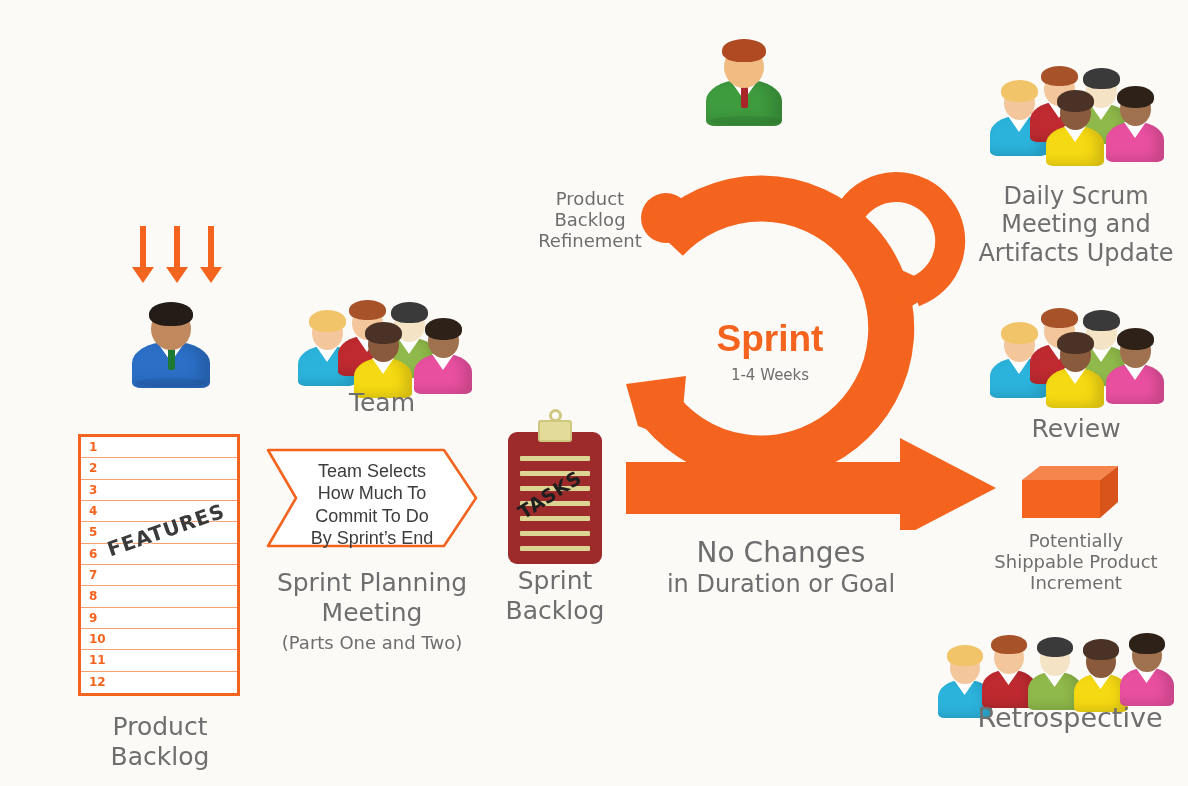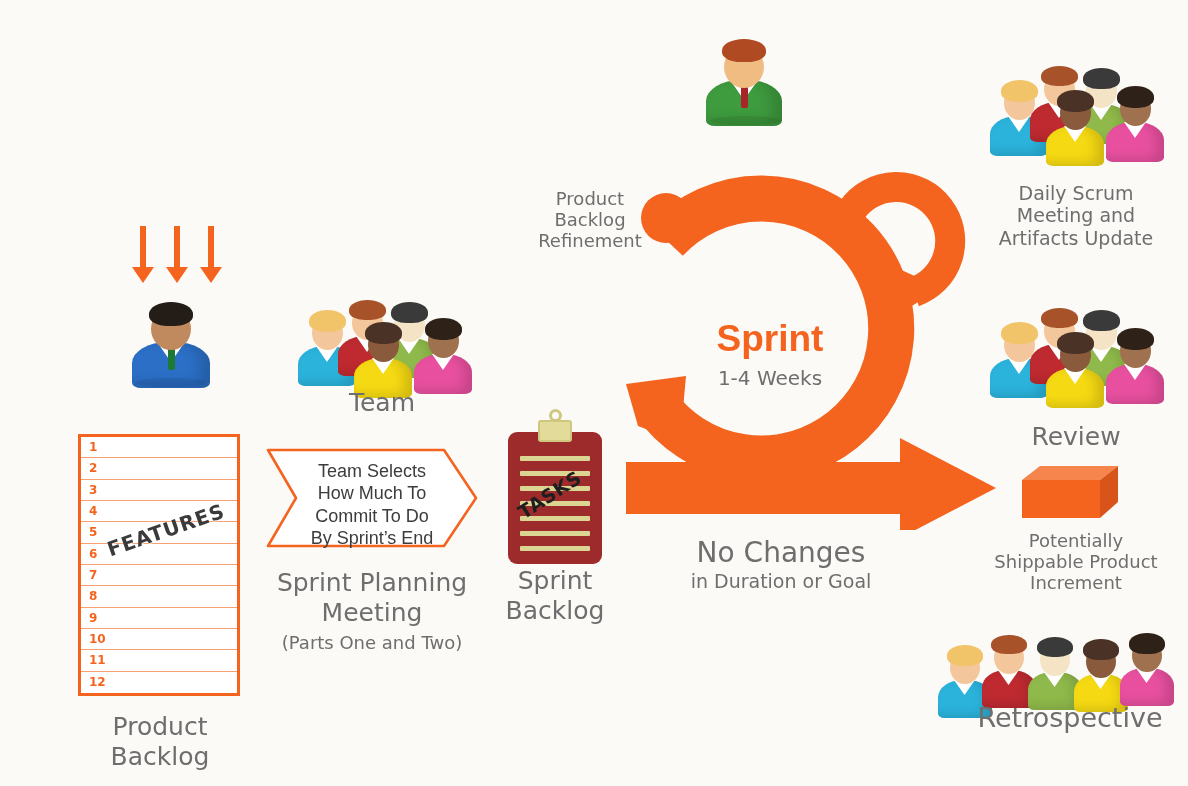--- a/index.html
+++ b/index.html
@@ -7,21 +7,21 @@
     width:1188px;height:786px;
     background:#FBFAF7;
     font-family:"DejaVu Sans", sans-serif;
     overflow:hidden;
     position:relative;
   }
   #stage{position:absolute;left:0;top:0;width:1188px;height:786px;}
   .abs{position:absolute;}
   .lbl{color:#6E6E6E;text-align:center;line-height:1.18;white-space:pre-line;}
   .lbl-lg{font-size:25px;}
-  .lbl-md{font-size:19px;}
+  .lbl-md{font-size:24px;}
   .lbl-sm{font-size:18px;}
   .bold-dark{color:#4F4F4F;font-weight:bold;}
 
   
   #backlog-table{
     left:78px;top:434px;width:162px;height:262px;
     border:3px solid #F4641E;background:#FFFFFF;box-sizing:border-box;
   }
   #backlog-table .row{
     height:calc(100% / 12);
@@ -80,21 +80,21 @@
   .p-head{position:absolute;border-radius:50%;}
   .p-hair{position:absolute;border-radius:50% 50% 42% 42%;}
   .p-body{position:absolute;border-radius:46% 46% 12% 12%;}
   .p-collar{position:absolute;background:#FFFFFF;
     clip-path:polygon(0 0,100% 0,50% 100%);}
 
   #sprint-word{left:0;right:0;top:318px;text-align:center;
     font-size:37px;font-weight:bold;color:#F4641E;
     font-family:"Liberation Sans", sans-serif;}
   #sprint-weeks{left:0;right:0;top:366px;text-align:center;
-    font-size:20px;color:#6E6E6E;}
+    font-size:15px;color:#6E6E6E;}
   #sprint-center{left:620px;top:0;width:300px;height:420px;}
 </style>
 </head>
 <body>
 
 <div id="stage">
 
 
   <div class="abs in-arrow" style="left:140px;top:226px;height:42px;"></div>
   <div class="abs in-arrow" style="left:174px;top:226px;height:42px;"></div>
@@ -314,21 +314,21 @@
       <div class="p-head" style="left:16px;top:10px;width:31px;height:34px;background:#A0714E;"></div>
       <div class="p-hair" style="left:13px;top:4px;width:37px;height:22px;background:#2E2118;"></div>
     </div>
     <div class="person" style="left:58px;top:28px;width:62px;height:78px;">
       <div class="p-body" style="left:2px;top:40px;width:58px;height:40px;background:#F5D913;box-shadow:inset -8px -3px 12px rgba(0,0,0,.15);"></div>
       <div class="p-collar" style="left:20px;top:40px;width:22px;height:16px;"></div>
       <div class="p-head" style="left:16px;top:10px;width:31px;height:34px;background:#8A5A3C;"></div>
       <div class="p-hair" style="left:13px;top:4px;width:37px;height:22px;background:#4A3226;"></div>
     </div>
   </div>
-  <div class="abs lbl lbl-lg" style="left:970px;top:414px;width:212px;margin-top:8px;">Review</div>
+  <div class="abs lbl lbl-lg" style="left:970px;top:414px;width:212px;">Review</div>
 
   <svg class="abs" id="ship-box" viewBox="0 0 96 52">
     <polygon points="0,14 18,0 96,0 78,14" fill="#F4641E" opacity=".78"></polygon>
     <polygon points="78,14 96,0 96,36 78,52" fill="#D8541A"></polygon>
     <rect x="0" y="14" width="78" height="38" fill="#F4641E"></rect>
   </svg>
   <div class="abs lbl lbl-sm" style="left:968px;top:530px;width:216px;">Potentially
 Shippable Product
 Increment</div>
 

